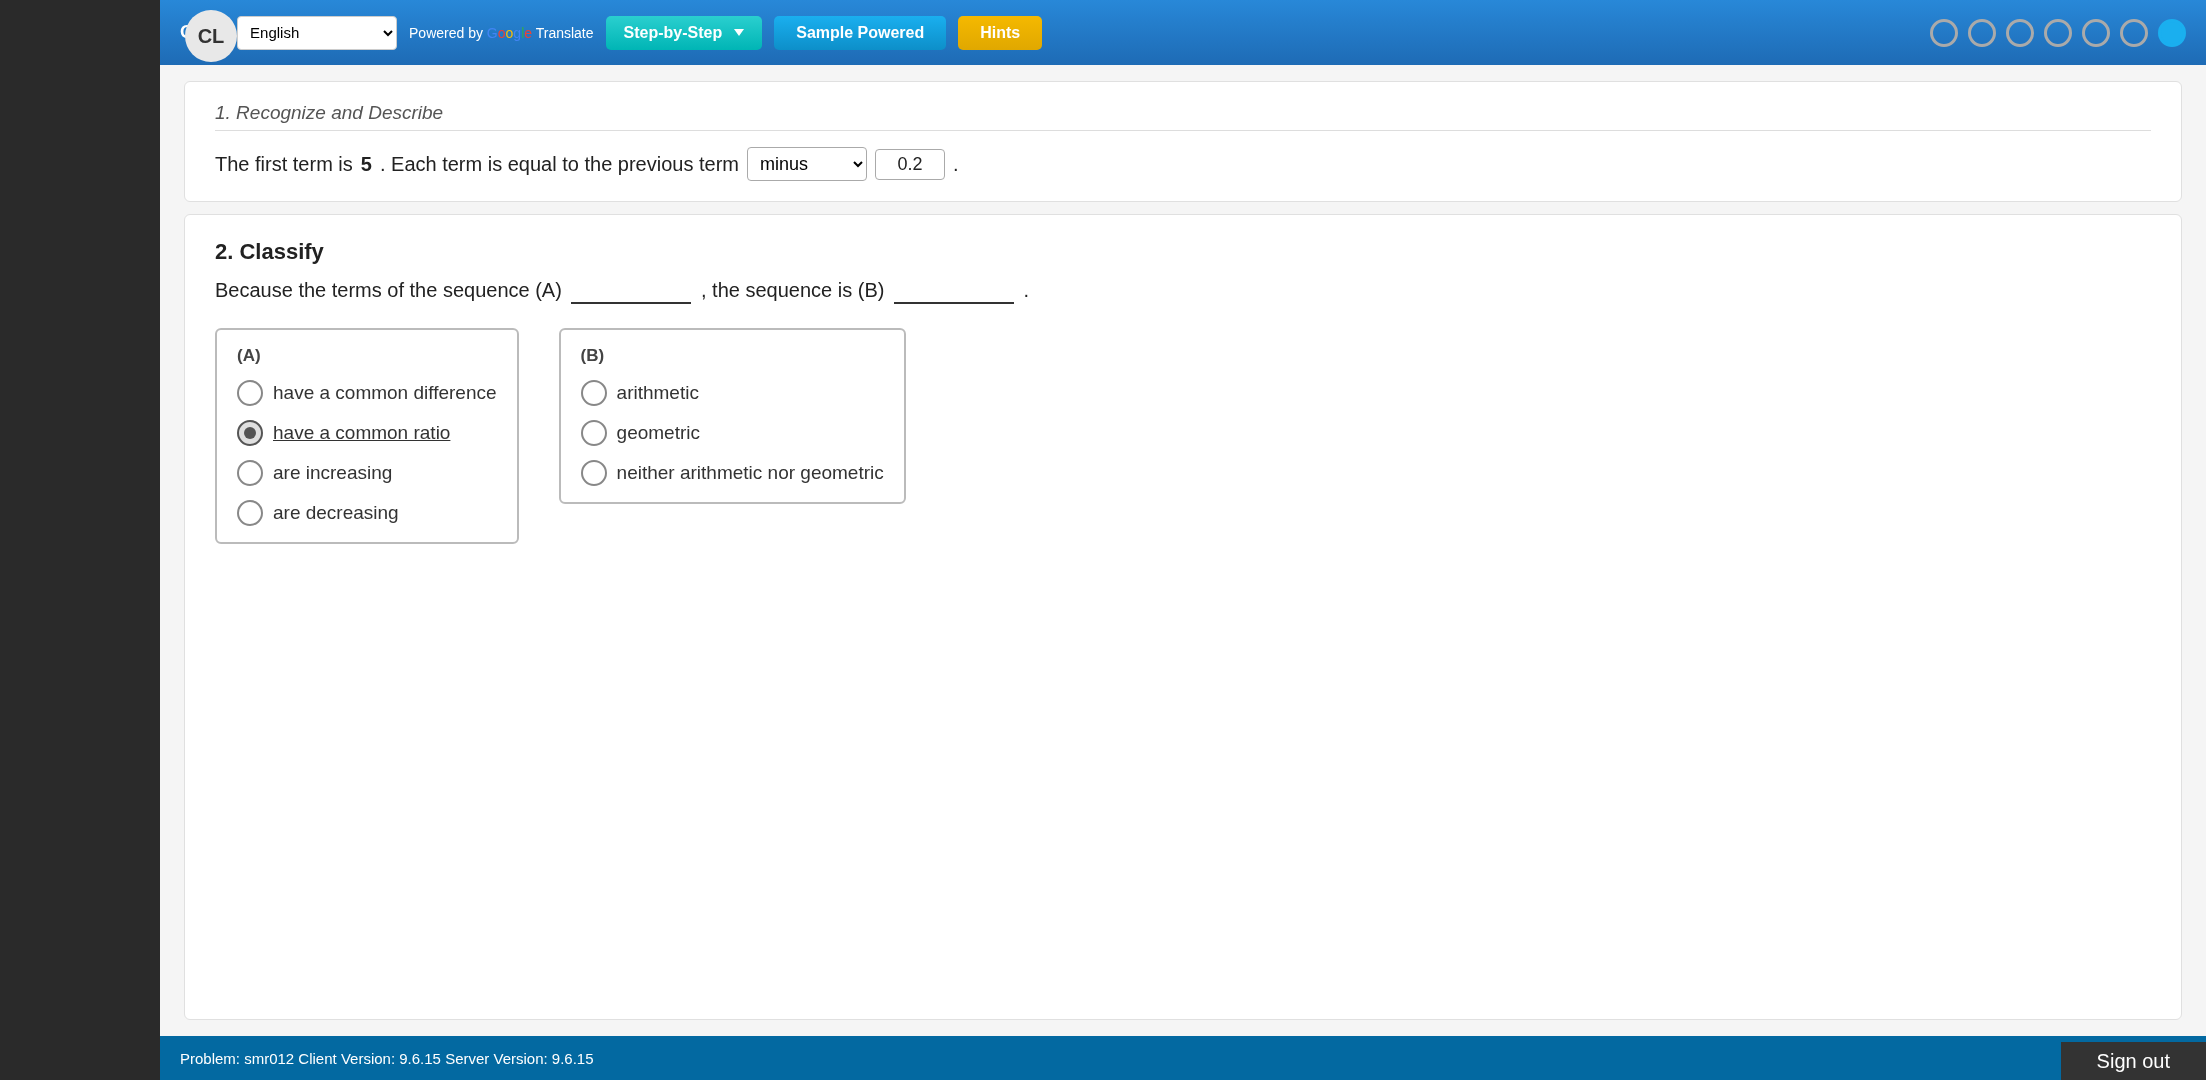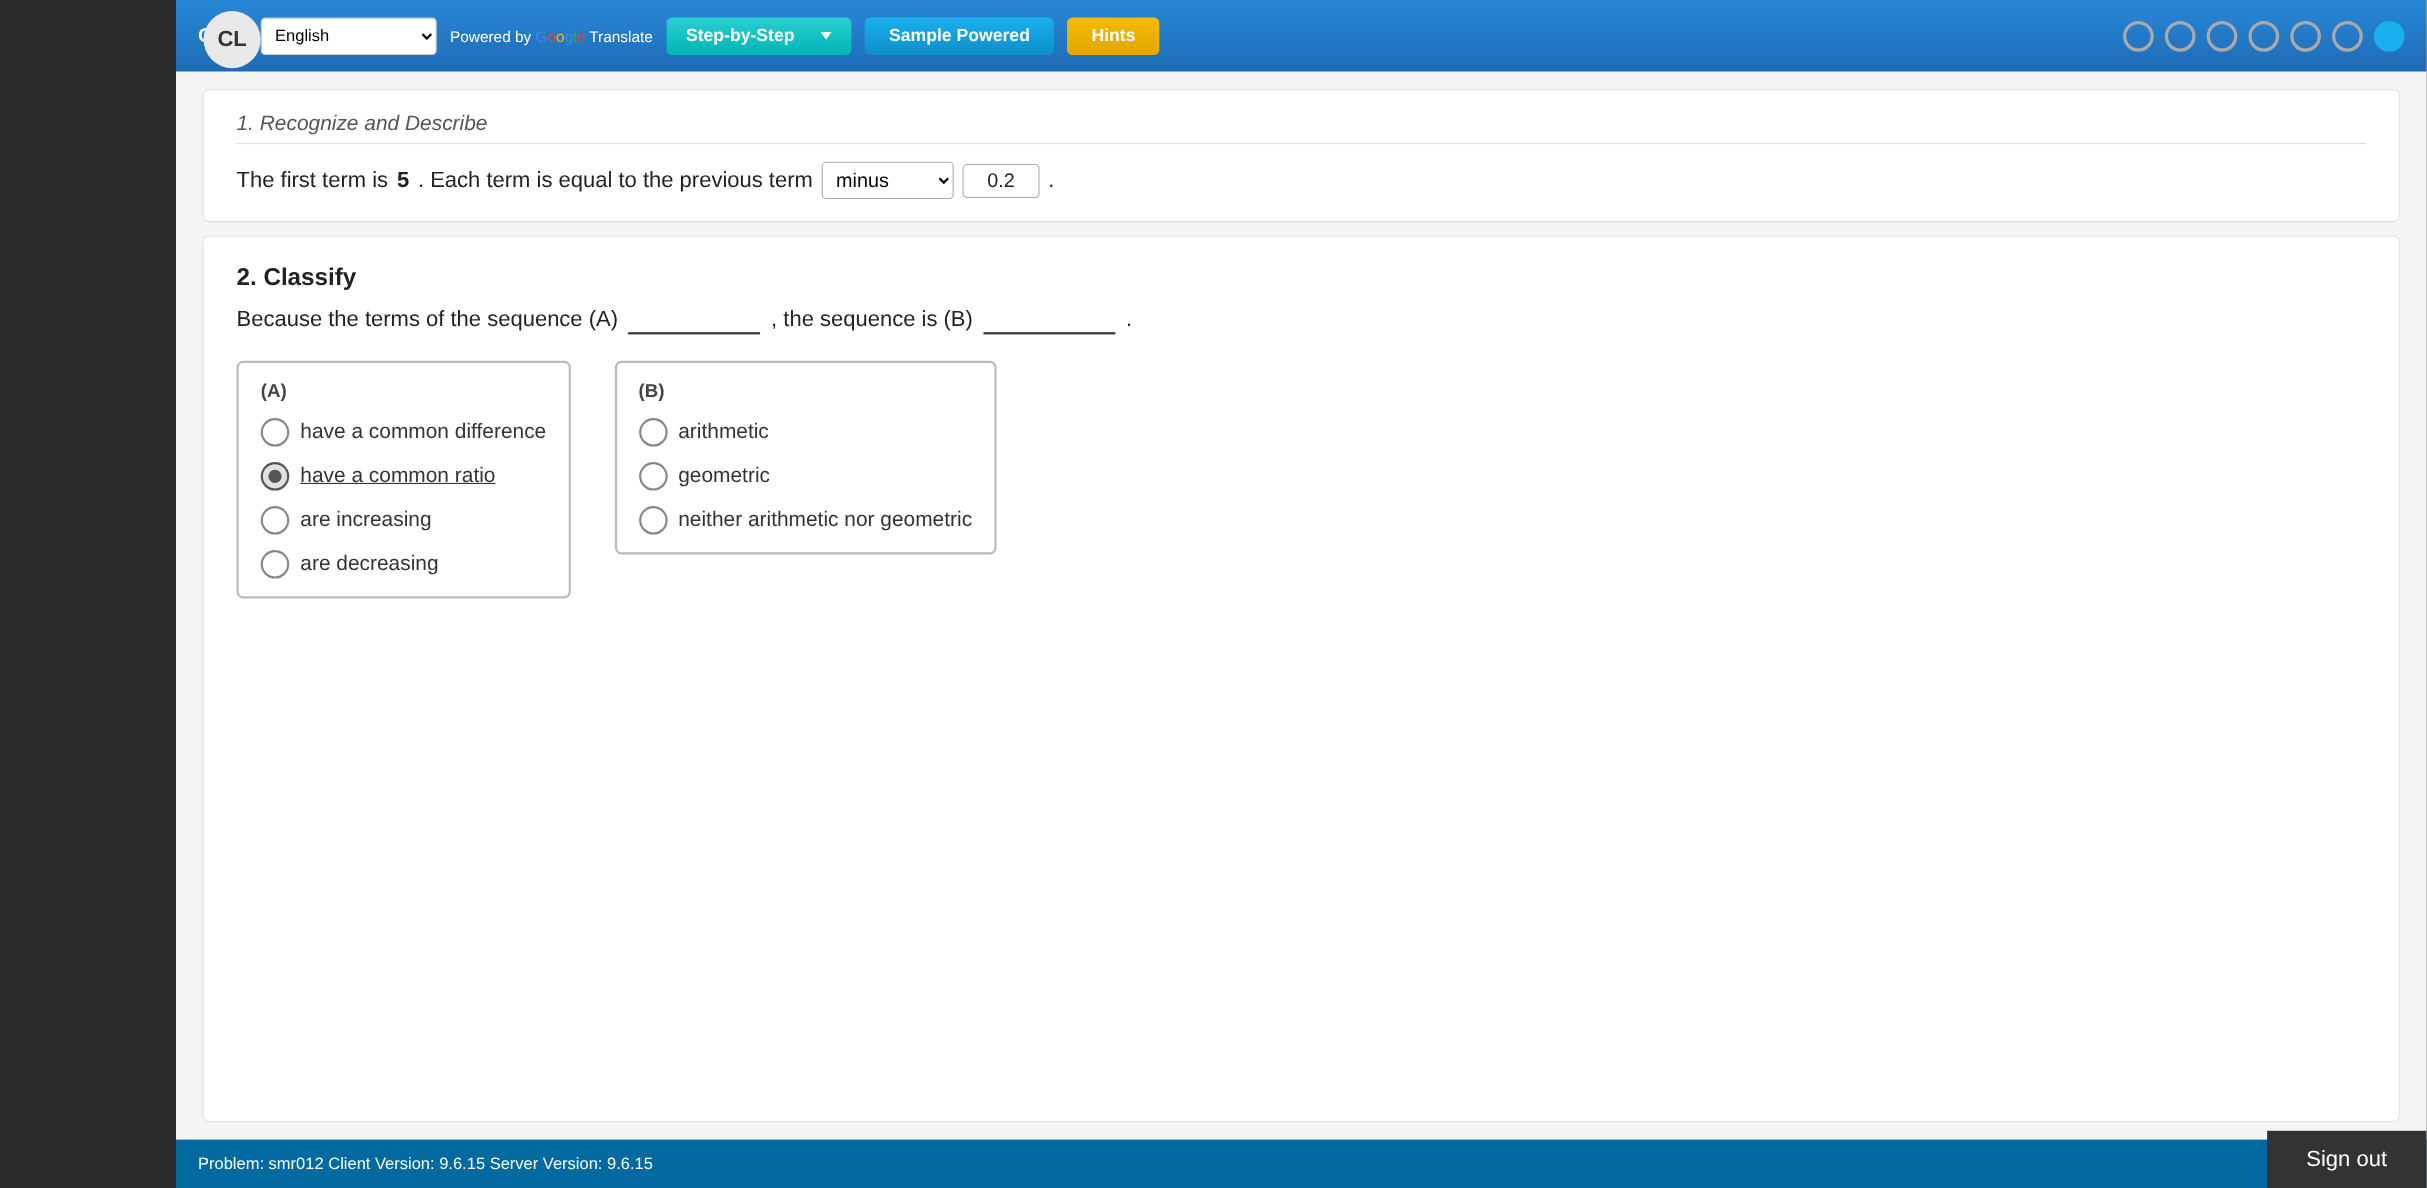--- a/index.html
+++ b/index.html
@@ -142,21 +142,21 @@
       background: linear-gradient(180deg, #2acfcf 0%, #00b5b5 100%);
       color: white;
       border: none;
       padding: 8px 18px;
       border-radius: 5px;
       font-size: 16px;
       font-weight: bold;
       cursor: pointer;
       display: flex;
       align-items: center;
-      gap: 18px;
+      gap: 6px;
     }
 
     .btn-sample-problem {
       background: linear-gradient(180deg, #1aafef 0%, #0d8fc9 100%);
       color: white;
       border: none;
       padding: 8px 22px;
       border-radius: 5px;
       font-size: 16px;
       font-weight: bold;
@@ -371,21 +371,21 @@
     .sign-out-btn {
       position: absolute;
       bottom: 0;
       right: 0;
       background: #333;
       color: white;
       border: none;
       padding: 16px 36px;
       font-size: 20px;
       cursor: pointer;
-      height: 52px;
+      height: 38px;
       display: flex;
       align-items: center;
     }
 
     .chevron-down {
       display: inline-block;
       width: 0;
       height: 0;
       border-left: 5px solid transparent;
       border-right: 5px solid transparent;

